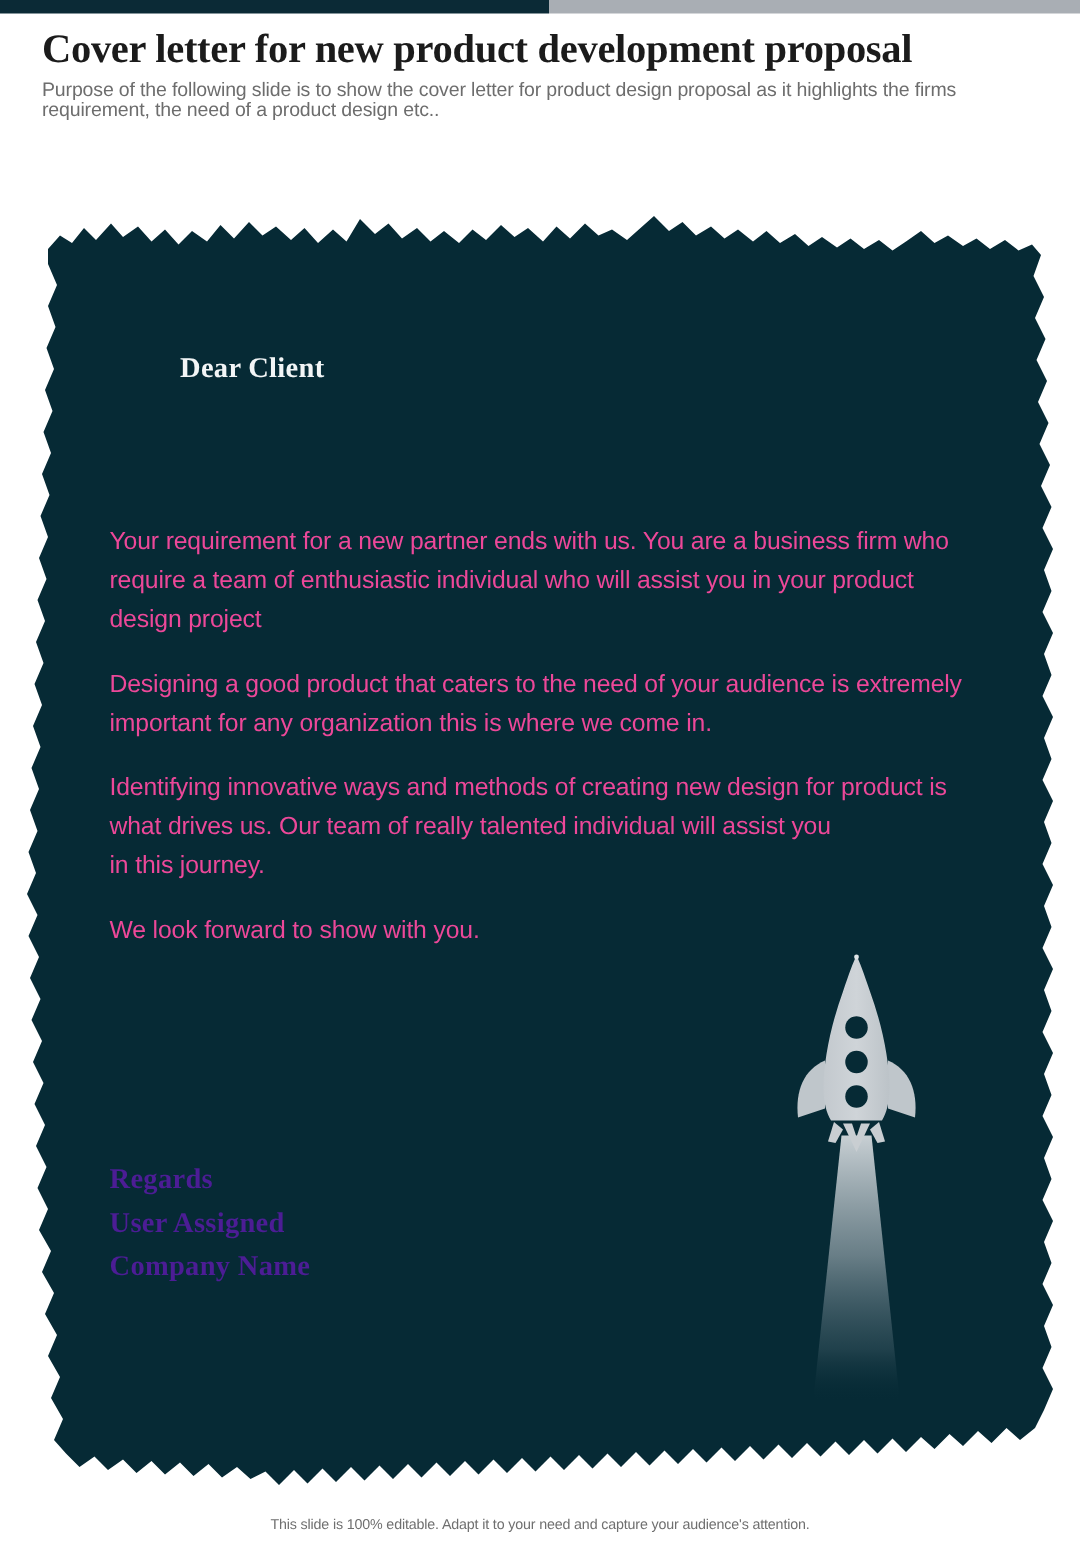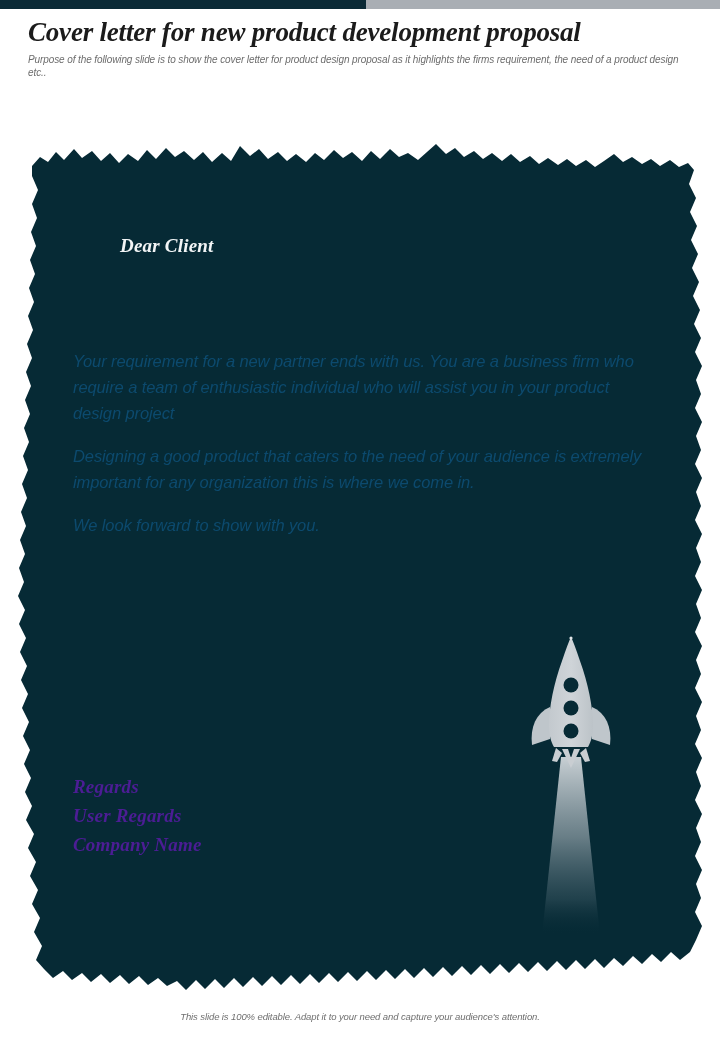--- a/index.html
+++ b/index.html
@@ -2,40 +2,40 @@
 <html><head>
 <meta charset="utf-8">
 <style>
   * { margin:0; padding:0; box-sizing:border-box; }
   html, body {
     width:720px; height:1040px;
     background:#ffffff;
     font-family:"Liberation Sans", sans-serif;
     overflow:hidden;
   }
-  .slide { position:relative; width:720px; height:1036px; background:#ffffff;font-style:italic; }
+  .slide { position:relative; width:720px; height:1036px; background:#ffffff; }
 
   
   .topbar { position:absolute; top:0; left:0; width:720px; height:9px; display:flex; }
   .topbar-dark { width:366px; height:100%; background:#0b2a36; }
   .topbar-gray { flex:1; height:100%; background:#a9aeb4; }
 
   
   .header { position:absolute; top:16px; left:0; width:720px; padding:0 28px; }
   .title {
     font-family:"Liberation Serif", serif;
     font-weight:bold;
     font-size:27px;
     line-height:33px;
     color:#1b1b1b;
     letter-spacing:-0.2px;
   }
   .subtitle {
     margin-top:5px;
-    font-size:10px;
+    font-size:13px;
     line-height:12.5px;
     color:#6d6d6d;
     max-width:672px;
     letter-spacing:-0.1px;
   }
 
   
   .panel-wrap { position:absolute; left:18px; top:140px; width:684px; height:850px; }
   .panel-svg { position:absolute; inset:0; width:100%; height:100%; display:block; }
 
@@ -46,21 +46,21 @@
     font-family:"Liberation Serif", serif;
     font-weight:bold; font-size:19px; color:#f2f5f6;
     letter-spacing:0.2px;
     margin-left:47px;
   }
 
   .body-block { position:absolute; left:55px; top:208px; width:570px; }
   .para {
     font-size:16.5px;
     line-height:26px;
-    color:#0c4a6e;
+    color:#ec4899;
     margin-bottom:17px;
     letter-spacing:-0.1px;
   }
   .para:last-child { margin-bottom:0; }
 
   .signature { position:absolute; left:55px; top:632px; }
   .sig-line {
     font-family:"Liberation Serif", serif;
     font-weight:bold;
     font-size:19px;
@@ -130,26 +130,28 @@
       "></path>
     </svg>
 
     <div class="panel-content">
 
       <div class="salutation">Dear Client</div>
 
       <div class="body-block">
         <div class="para">Your requirement for a new partner ends with us. You are a business firm who require a team of enthusiastic individual who will assist you in your product design project</div>
         <div class="para">Designing a good product that caters to the need of your audience is extremely important for any organization this is where we come in.</div>
+        <div class="para" style="white-space:pre-line;">Identifying innovative ways and methods of creating new design for product is what drives us. Our team of really talented individual will assist you
+in this journey.</div>
         <div class="para">We look forward to show with you.</div>
       </div>
 
       <div class="signature">
         <div class="sig-line">Regards</div>
-        <div class="sig-line">User Regards</div>
+        <div class="sig-line">User Assigned</div>
         <div class="sig-line">Company Name</div>
       </div>
 
       <div class="rocket">
         <svg viewBox="0 0 130 330">
           <defs>
             <linearGradient id="exhaustGrad" x1="0" y1="0" x2="0" y2="1">
               <stop offset="0%" stop-color="#d2d8dc" stop-opacity="0.95"></stop>
               <stop offset="45%" stop-color="#aab6bd" stop-opacity="0.60"></stop>
               <stop offset="80%" stop-color="#6f8590" stop-opacity="0.25"></stop>

